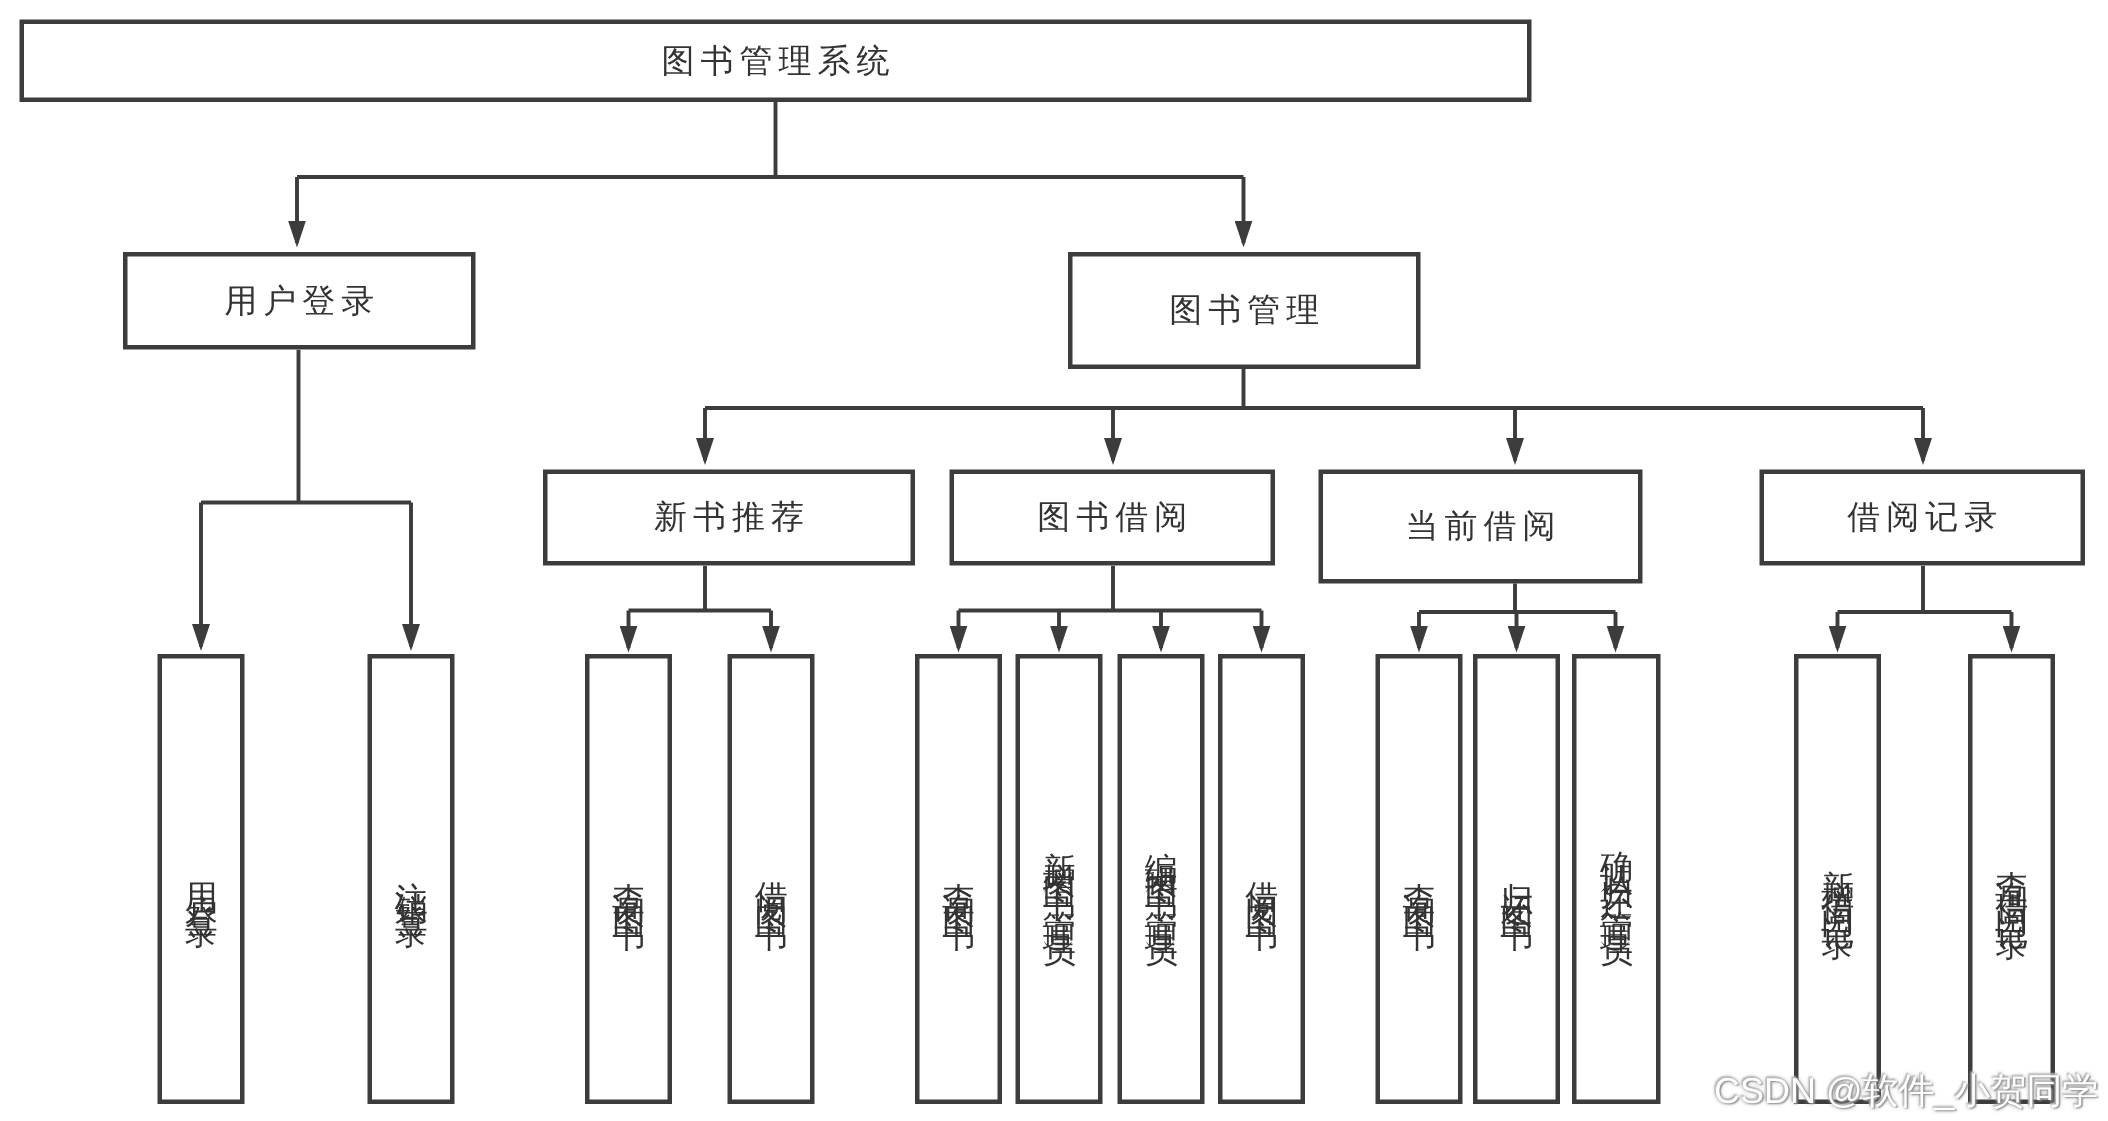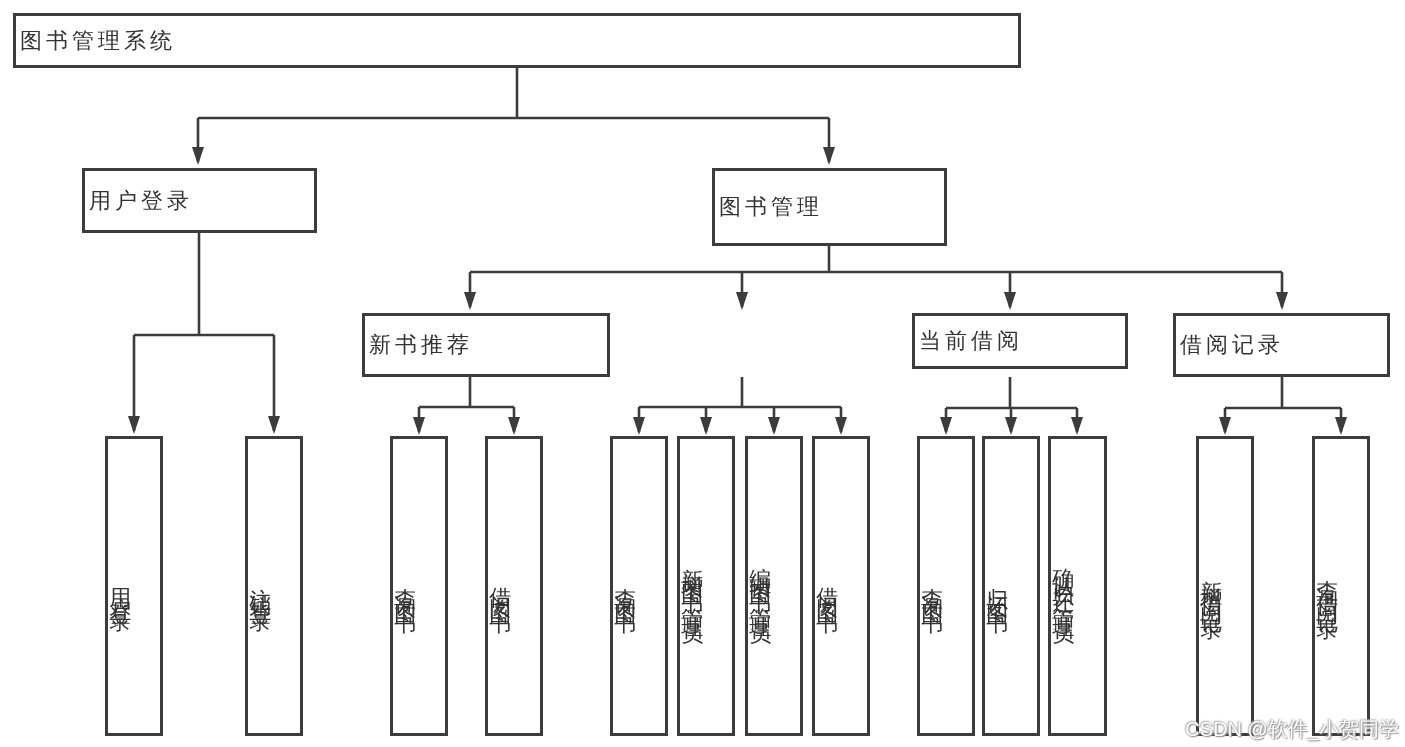--- a/index.html
+++ b/index.html
@@ -17,21 +17,21 @@
     left: 0; top: 0;
     z-index: 0;
   }
   .node {
     position: absolute;
     box-sizing: border-box;
     background: #ffffff;
     border: 3px solid #3c3c3c;
     display: flex;
     align-items: center;
-    justify-content: flex-start;
+    justify-content: center;
     z-index: 1;
   }
   .node .lbl {
     font-size: 22px;
     letter-spacing: 4px;
     text-indent: 4px;
     white-space: nowrap;
     line-height: 1;
   }
   .leaf .lbl {
@@ -41,21 +41,21 @@
     letter-spacing: 8px;
     text-indent: 0;
     line-height: 1.1;
     white-space: nowrap;
   }
   .watermark {
     position: absolute;
     right: 6px;
     bottom: 4px;
     z-index: 5;
-    font-size: 20px;
+    font-size: 24px;
     color: #ffffff;
     text-shadow: 0 0 3px #8d8d8d, 1px 1px 1px #9a9a9a, -1px -1px 1px #c9c9c9;
     white-space: nowrap;
   }
 </style>
 </head>
 <body>
 
 <div class="stage">
 
@@ -114,21 +114,24 @@
   <div class="node" style="left:82px; top:168px; width:235px; height:65px;">
     <span class="lbl">用户登录</span>
   </div>
   <div class="node" style="left:712px; top:168px; width:235px; height:78px;">
     <span class="lbl">图书管理</span>
   </div>
 
   <div class="node" style="left:362px; top:313px; width:248px; height:64px;">
     <span class="lbl">新书推荐</span>
   </div>
-  <div class="node" style="left:912px; top:313px; width:216px; height:56px;">
+  <div class="node" style="left:633px; top:313px; width:217px; height:64px;">
+    <span class="lbl">图书借阅</span>
+  </div>
+  <div class="node" style="left:879px; top:313px; width:216px; height:76px;">
     <span class="lbl">当前借阅</span>
   </div>
   <div class="node" style="left:1173px; top:313px; width:217px; height:64px;">
     <span class="lbl">借阅记录</span>
   </div>
 
   <div class="node leaf" style="left:105px; top:436px; width:58px; height:300px;">
     <span class="lbl">用户登录</span>
   </div>
   <div class="node leaf" style="left:245px; top:436px; width:58px; height:300px;">

